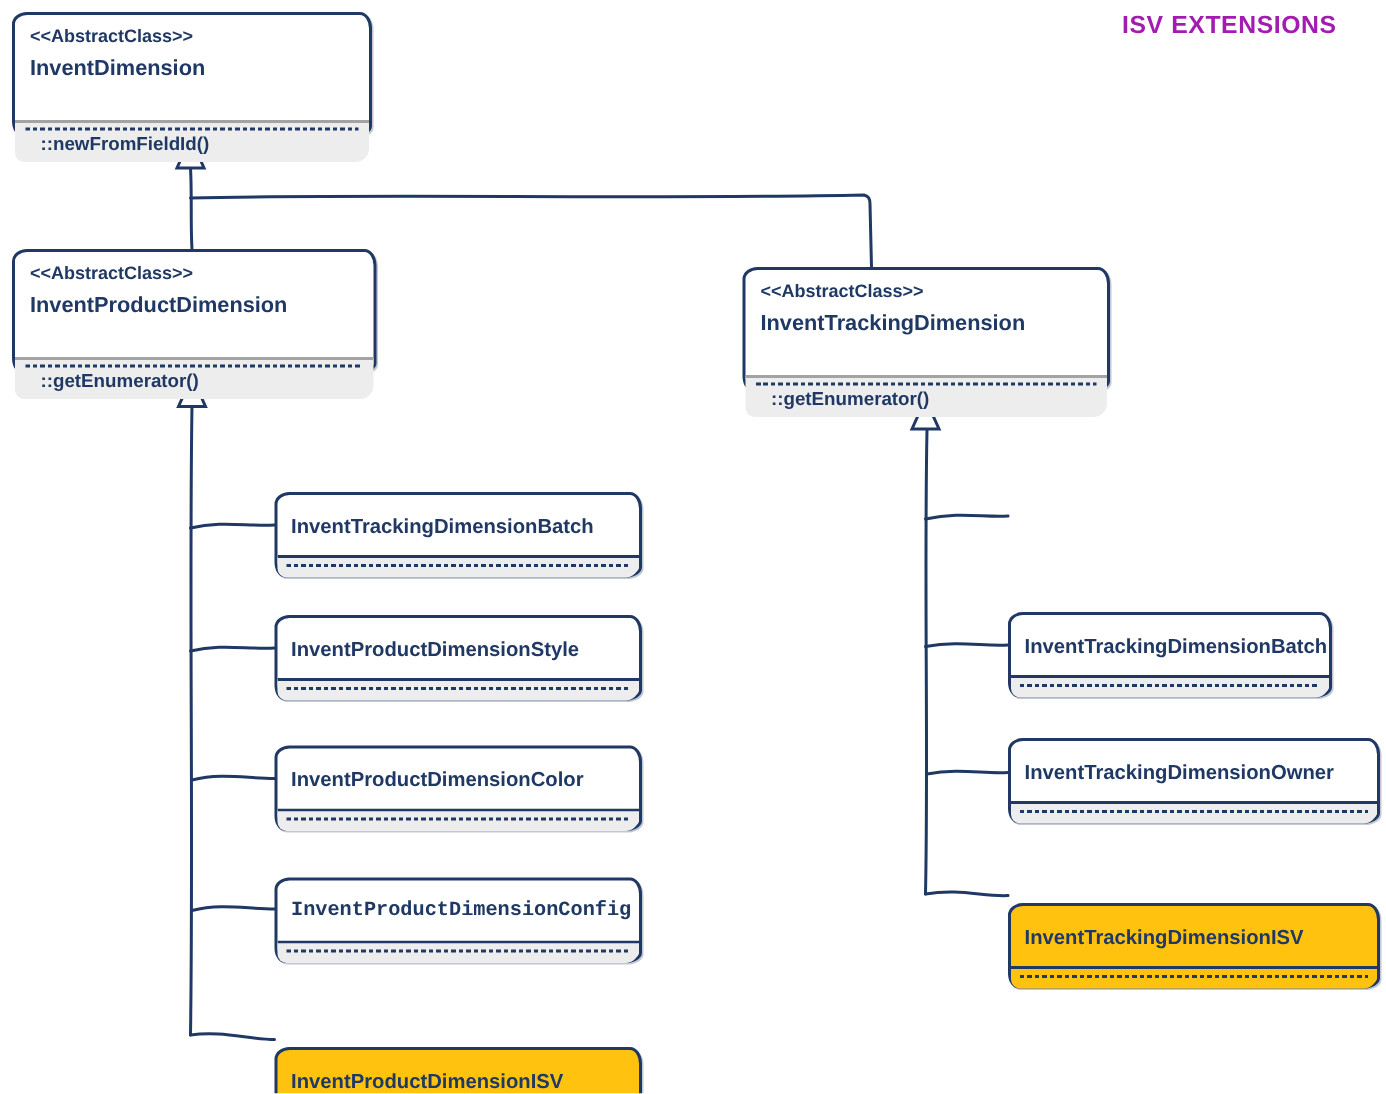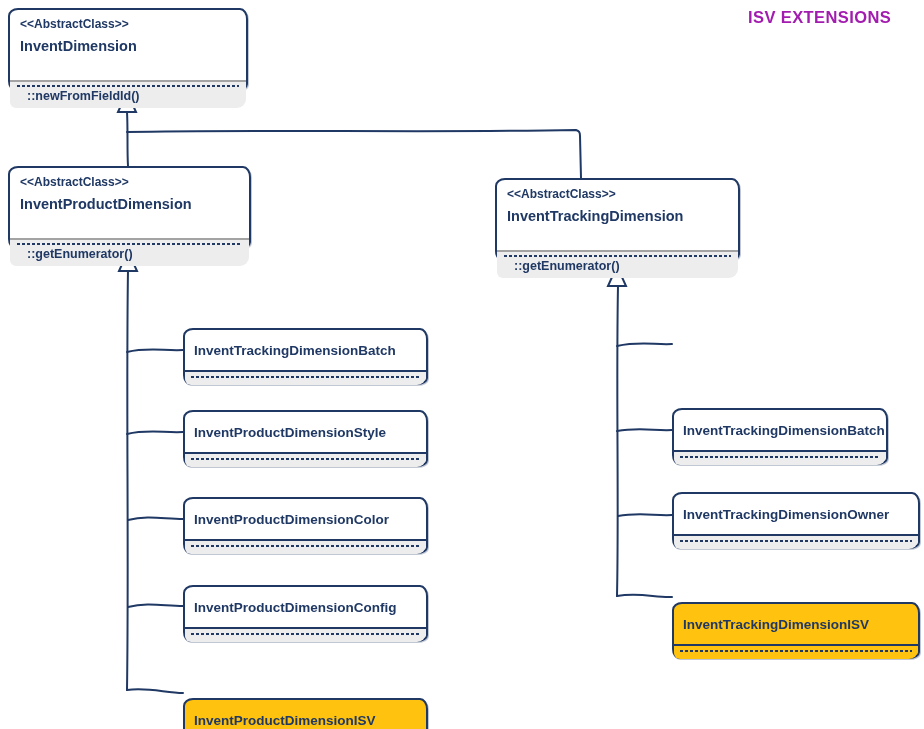--- a/index.html
+++ b/index.html
@@ -125,21 +125,21 @@
     <div class="strip">
         <div class="dash"></div>
       </div>
   </div>
   <div class="class-box leaf" style="left:183px;top:497px;width:245px;">
     <div class="leaf-title">InventProductDimensionColor</div>
     <div class="strip">
         <div class="dash"></div>
       </div>
   </div>
-  <div class="class-box leaf" style="left:183px;top:585px;width:245px;">
+  <div class="class-box leaf" style="left:183px;top:585px;width:245px;font-family:Liberation Mono, monospace;">
     <div class="leaf-title">InventProductDimensionConfig</div>
     <div class="strip">
         <div class="dash"></div>
       </div>
   </div>
   <div class="class-box leaf isv" style="left:183px;top:670px;width:245px;">
     <div class="leaf-title">InventProductDimensionISV</div>
     <div class="strip">
         <div class="dash"></div>
       </div>

